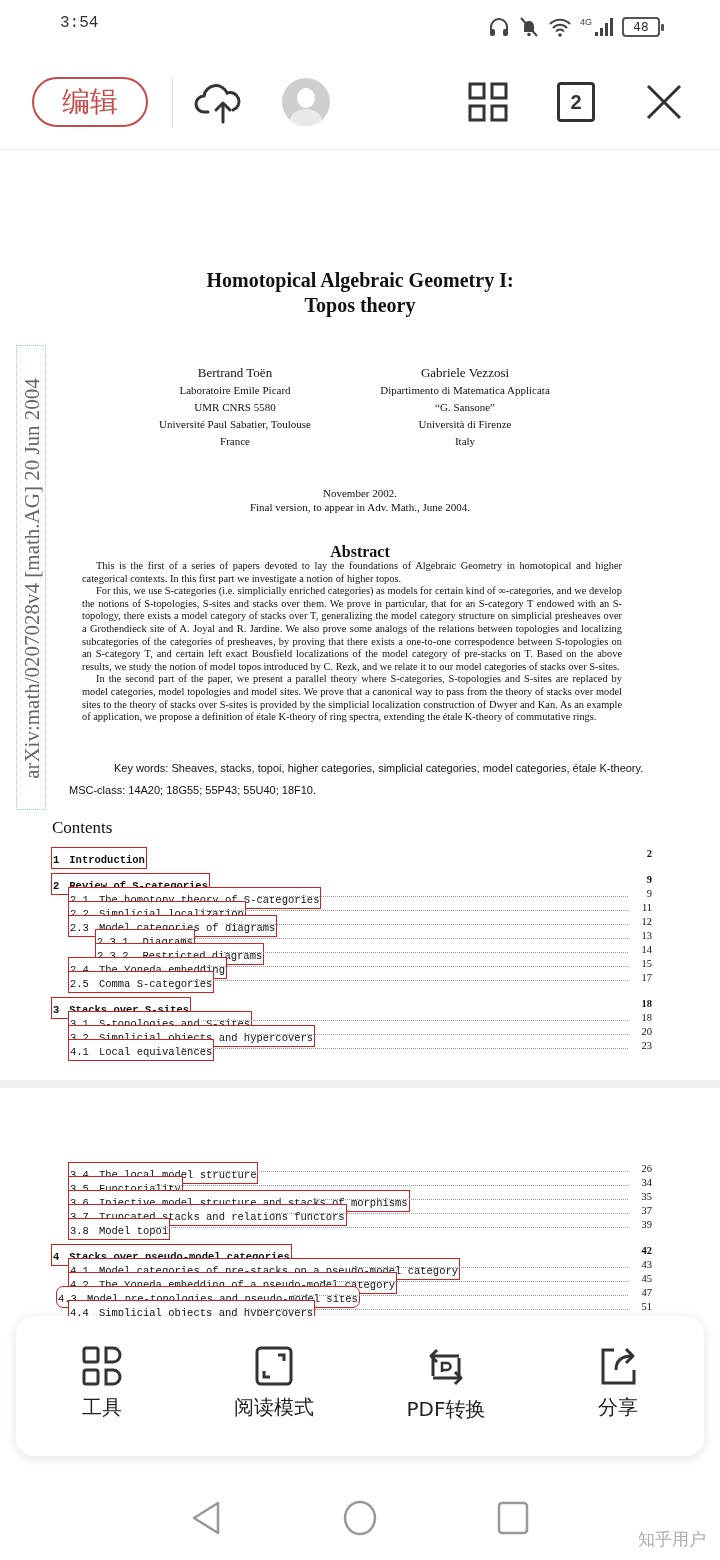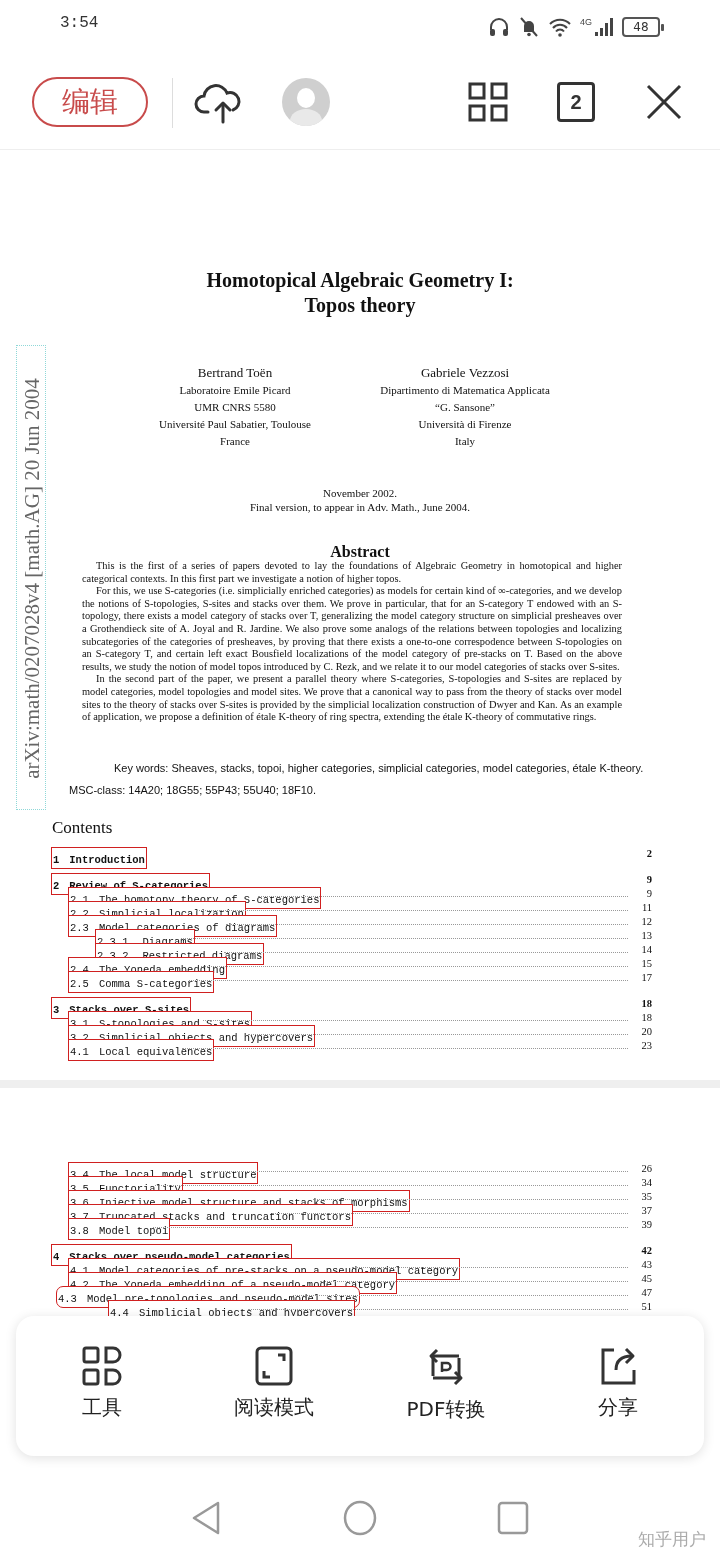--- a/index.html
+++ b/index.html
@@ -255,21 +255,21 @@
         <span class="toc-label" style="left: 68px;"><span style="margin-right: 10px;">3.5</span><span>Functoriality</span></span>
         <span class="toc-dots" style="left: 155px; height: 10px;"></span>
         <span class="toc-page">34</span>
       </div>
       <div class="toc-row" style="top: 28px;">
         <span class="toc-label" style="left: 68px;"><span style="margin-right: 10px;">3.6</span><span>Injective model structure and stacks of morphisms</span></span>
         <span class="toc-dots" style="left: 313px; height: 10px;"></span>
         <span class="toc-page">35</span>
       </div>
       <div class="toc-row" style="top: 42px;">
-        <span class="toc-label" style="left: 68px;"><span style="margin-right: 10px;">3.7</span><span>Truncated stacks and truncation functors</span></span>
+        <span class="toc-label" style="left: 68px;"><span style="margin-right: 10px;">3.7</span><span>Truncated stacks and relations functors</span></span>
         <span class="toc-dots" style="left: 272px; height: 10px;"></span>
         <span class="toc-page">37</span>
       </div>
       <div class="toc-row" style="top: 56px;">
         <span class="toc-label" style="left: 68px;"><span style="margin-right: 10px;">3.8</span><span>Model topoi</span></span>
         <span class="toc-dots" style="left: 153px; height: 10px;"></span>
         <span class="toc-page">39</span>
       </div>
       <div class="toc-row sec" style="top: 82px;">
         <span class="toc-label" style="left: 51px;"><span style="margin-right: 10px;">4</span><span>Stacks over pseudo-model categories</span></span>
@@ -284,21 +284,21 @@
         <span class="toc-label" style="left: 68px;"><span style="margin-right: 10px;">4.2</span><span>The Yoneda embedding of a pseudo-model category</span></span>
         <span class="toc-dots" style="left: 320px; height: 10px;"></span>
         <span class="toc-page">45</span>
       </div>
       <div class="toc-row" style="top: 124px;">
         <span class="toc-label" style="left: 56px; border-radius: 7px;"><span style="margin-right: 10px;">4.3</span><span>Model pre-topologies and pseudo-model sites</span></span>
         <span class="toc-dots" style="left: 293px; height: 10px;"></span>
         <span class="toc-page">47</span>
       </div>
       <div class="toc-row" style="top: 138px;">
-        <span class="toc-label" style="left: 68px; margin-left: 40px;"><span style="margin-right: 10px;">4.4</span><span>Simplicial objects and hypercovers</span></span>
+        <span class="toc-label" style="left: 68px;"><span style="margin-right: 10px;">4.4</span><span>Simplicial objects and hypercovers</span></span>
         <span class="toc-dots" style="left: 248px; height: 10px;"></span>
         <span class="toc-page">51</span>
       </div>
     </div>
 </div>
 
 <div class="action-sheet">
   <div class="action" style="left:26px;">
     <svg width="40" height="40" viewBox="0 0 40 40">
       <rect x="2" y="2" width="14" height="14" rx="2" fill="none" stroke="#333" stroke-width="3"></rect>

